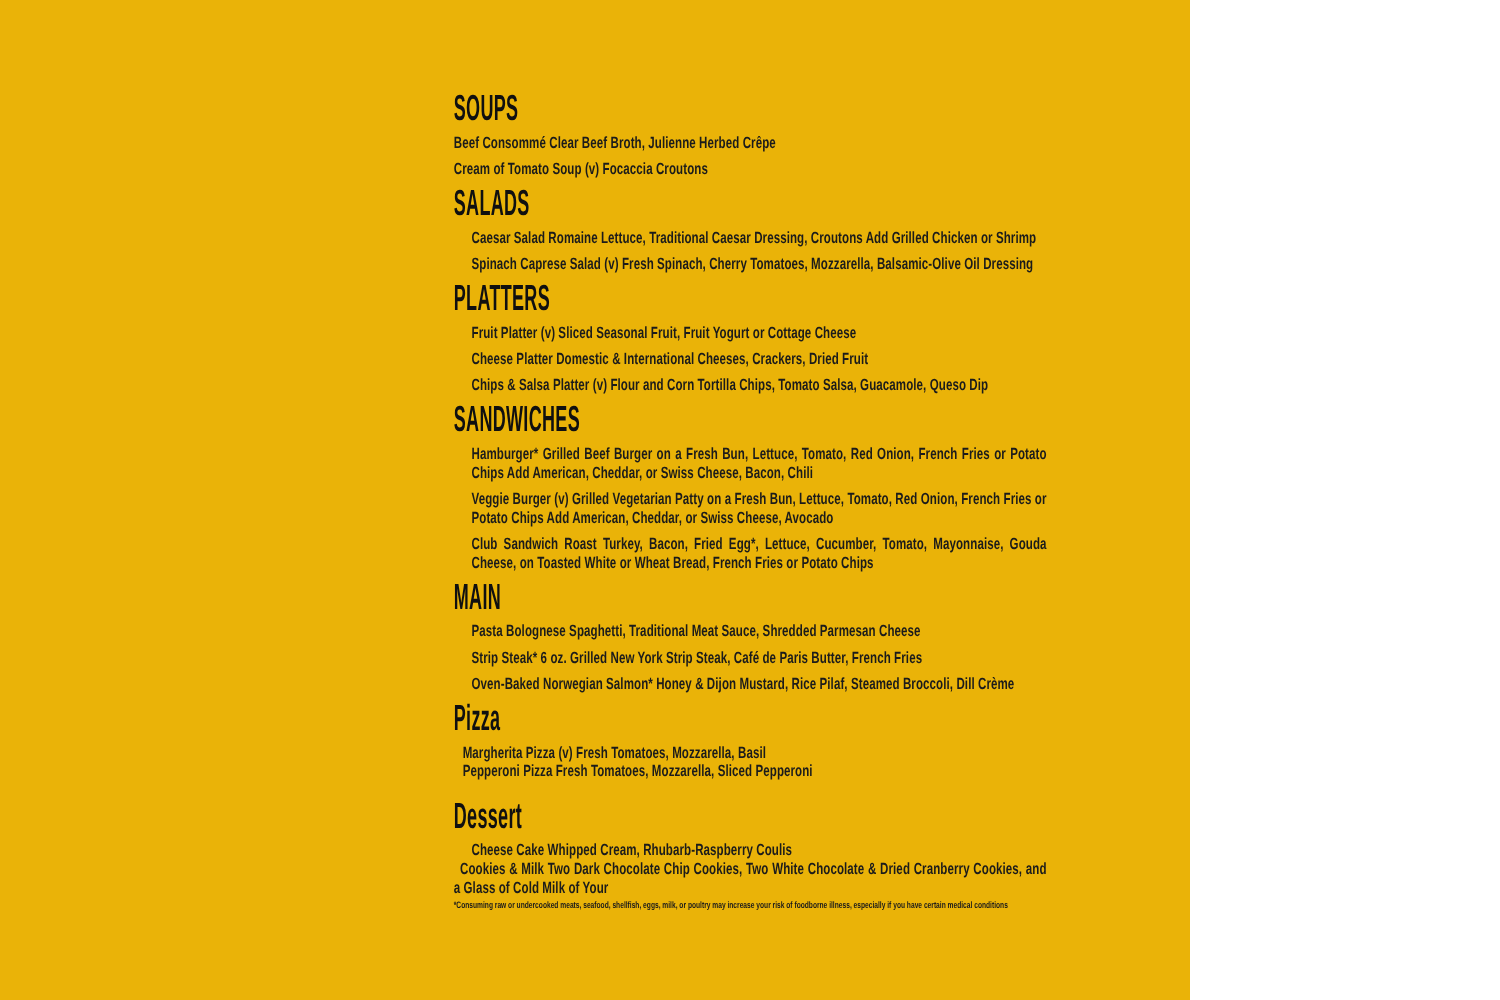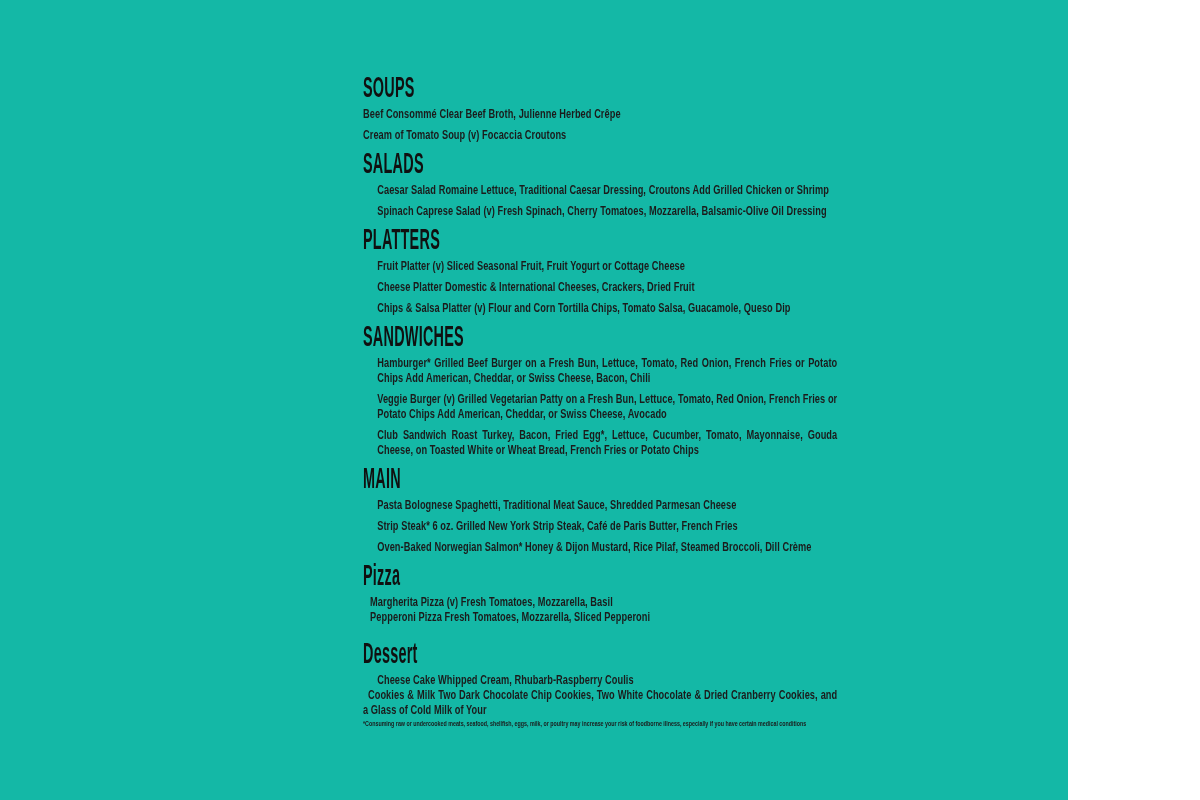--- a/index.html
+++ b/index.html
@@ -6,23 +6,23 @@
     margin: 0;
     padding: 0;
     background: #ffffff;
     width: 1200px;
     height: 800px;
     overflow: hidden;
     font-family: "Liberation Sans", sans-serif;
   }
   .page {
     position: relative;
-    width: 1068px;
+    width: 952px;
     height: 800px;
-    background: #14b8a6;
+    background: #eab308;
   }
   
   .menu {
     position: absolute;
     left: 363px;
     top: 72px;
     width: 668px;              
     transform: scaleX(0.71);
     transform-origin: 0 0;
     color: #1b1b1b;

